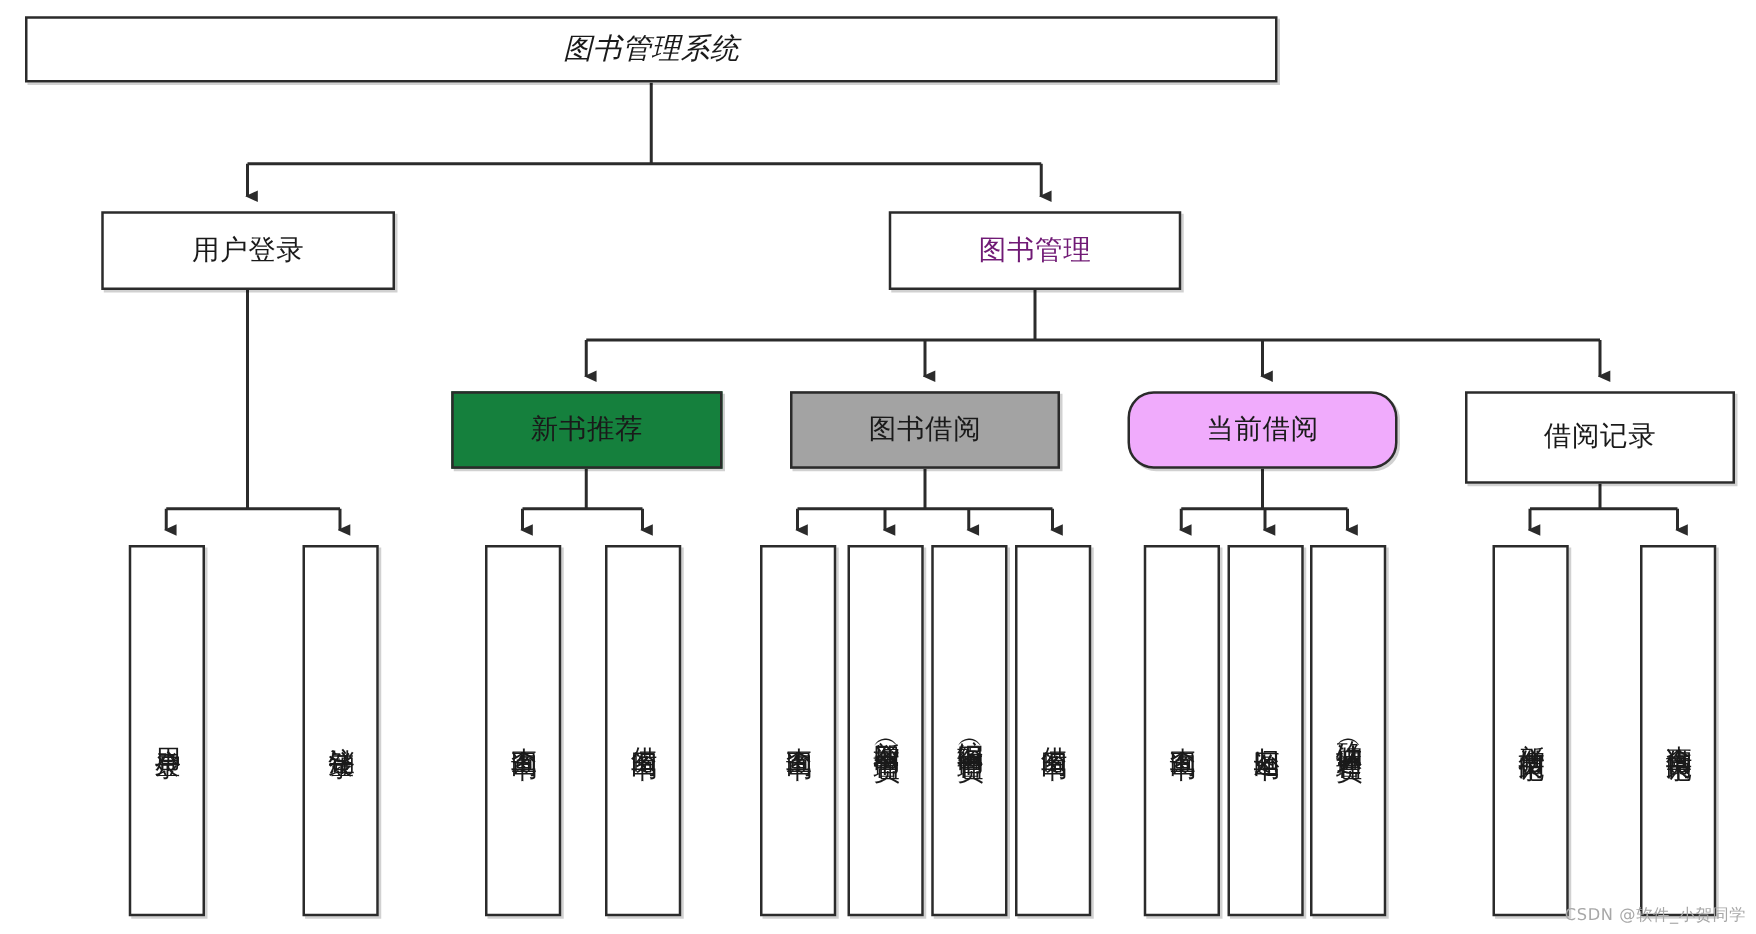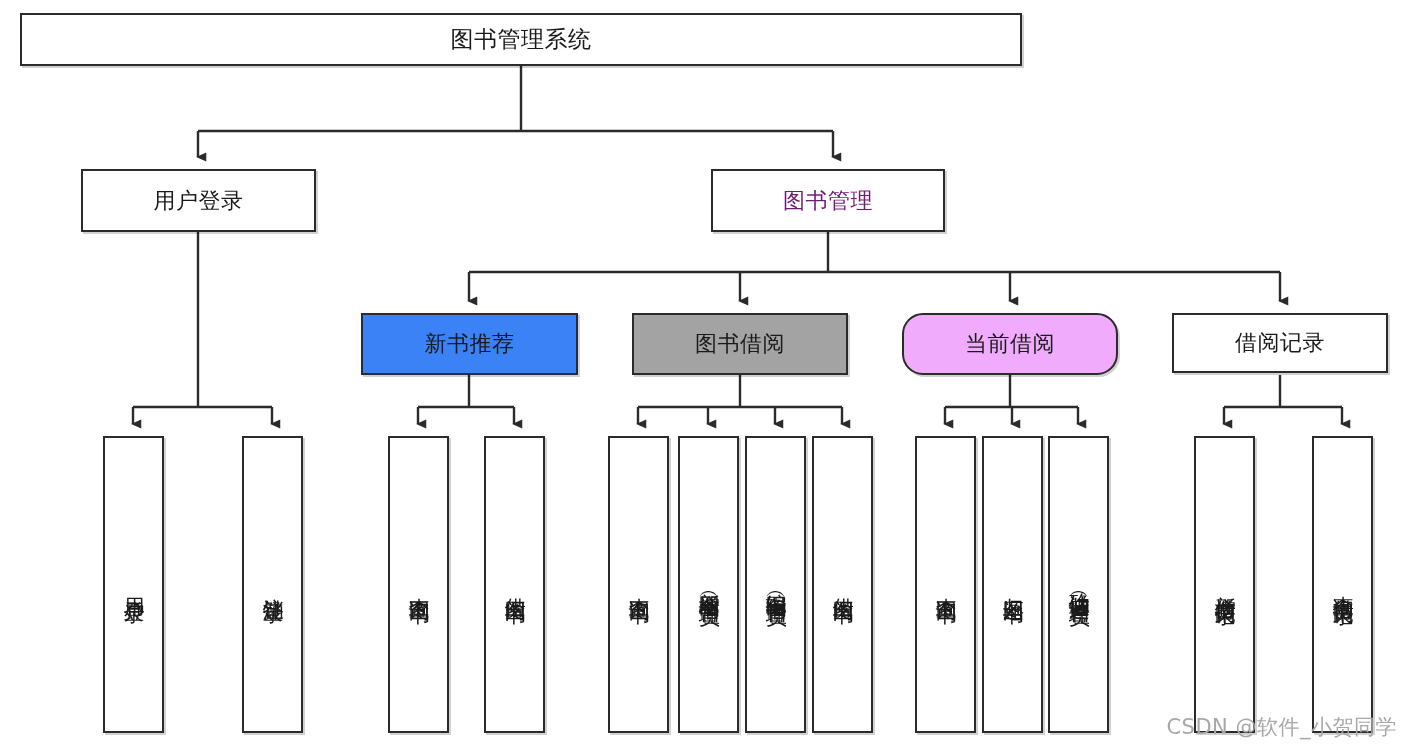--- a/index.html
+++ b/index.html
@@ -58,21 +58,21 @@
     text-orientation: upright;
     font-size: 21px;
     line-height: 1.32;
     letter-spacing: 2px;
     max-height: 270px;
   }
   #watermark {
     position: absolute;
     right: 8px;
     bottom: 6px;
-    font-size: 21px;
+    font-size: 13px;
     color: #a8a8a8;
     font-family: "DejaVu Sans", "Liberation Sans", sans-serif;
     white-space: nowrap;
     letter-spacing: 0.5px;
     margin-left: 20px;
   }
 </style>
 </head>
 <body>
 
@@ -122,40 +122,40 @@
       <path d="M 1078 407 L 1078 424" marker-end="url(#arrow)"></path>
 
       <path d="M 1280 375 L 1280 407"></path>
       <path d="M 1224 407 L 1342 407"></path>
       <path d="M 1224 407 L 1224 424" marker-end="url(#arrow)"></path>
       <path d="M 1342 407 L 1342 424" marker-end="url(#arrow)"></path>
     </g>
   </svg>
 
   <div class="node root horizontal" style="left: 20px; top: 13px; width: 1002px; height: 53px; border-color: rgb(43, 43, 43); background: rgb(255, 255, 255);">
-    <span class="label" style="color: rgb(26, 26, 26);">图书管理系统</span>
+    <span class="label" style="color: rgb(26, 26, 26); font-style: italic;">图书管理系统</span>
   </div>
 
   <div class="node horizontal" style="left: 81px; top: 169px; width: 235px; height: 63px; border-color: rgb(43, 43, 43); background: rgb(255, 255, 255);">
     <span class="label" style="color: rgb(26, 26, 26);">用户登录</span>
   </div>
   <div class="node horizontal" style="left: 711px; top: 169px; width: 234px; height: 63px; border-color: rgb(43, 43, 43); background: rgb(255, 255, 255);">
     <span class="label" style="color: #701a75;">图书管理</span>
   </div>
 
-  <div class="node horizontal" style="left: 361px; top: 313px; width: 217px; height: 62px; border-color: rgb(43, 43, 43); background: #3b82f6;">
+  <div class="node horizontal" style="left: 361px; top: 313px; width: 217px; height: 62px; border-color: rgb(43, 43, 43); background: #15803d;">
     <span class="label" style="color: rgb(26, 26, 26);">新书推荐</span>
   </div>
   <div class="node horizontal" style="left: 632px; top: 313px; width: 216px; height: 62px; border-color: rgb(43, 43, 43); background: #a3a3a3;">
     <span class="label" style="color: rgb(26, 26, 26);">图书借阅</span>
   </div>
   <div class="node horizontal" style="left: 902px; top: 313px; width: 216px; height: 62px; border-color: rgb(43, 43, 43); background: #f0abfc; border-radius: 21px;">
     <span class="label" style="color: rgb(26, 26, 26);">当前借阅</span>
   </div>
-  <div class="node horizontal" style="left: 1172px; top: 313px; width: 216px; height: 60px; border-color: rgb(43, 43, 43); background: rgb(255, 255, 255);">
+  <div class="node horizontal" style="left: 1172px; top: 313px; width: 216px; height: 74px; border-color: rgb(43, 43, 43); background: rgb(255, 255, 255);">
     <span class="label" style="color: rgb(26, 26, 26);">借阅记录</span>
   </div>
 
   <div class="node vertical" style="left: 103px; top: 436px; width: 61px; height: 297px; border-color: rgb(43, 43, 43); background: rgb(255, 255, 255);">
     <span class="label" style="color: rgb(26, 26, 26);">用户登录</span>
   </div>
   <div class="node vertical" style="left: 242px; top: 436px; width: 61px; height: 297px; border-color: rgb(43, 43, 43); background: rgb(255, 255, 255);">
     <span class="label" style="color: rgb(26, 26, 26);">注销登录</span>
   </div>
   <div class="node vertical" style="left: 388px; top: 436px; width: 61px; height: 297px; border-color: rgb(43, 43, 43); background: rgb(255, 255, 255);">

